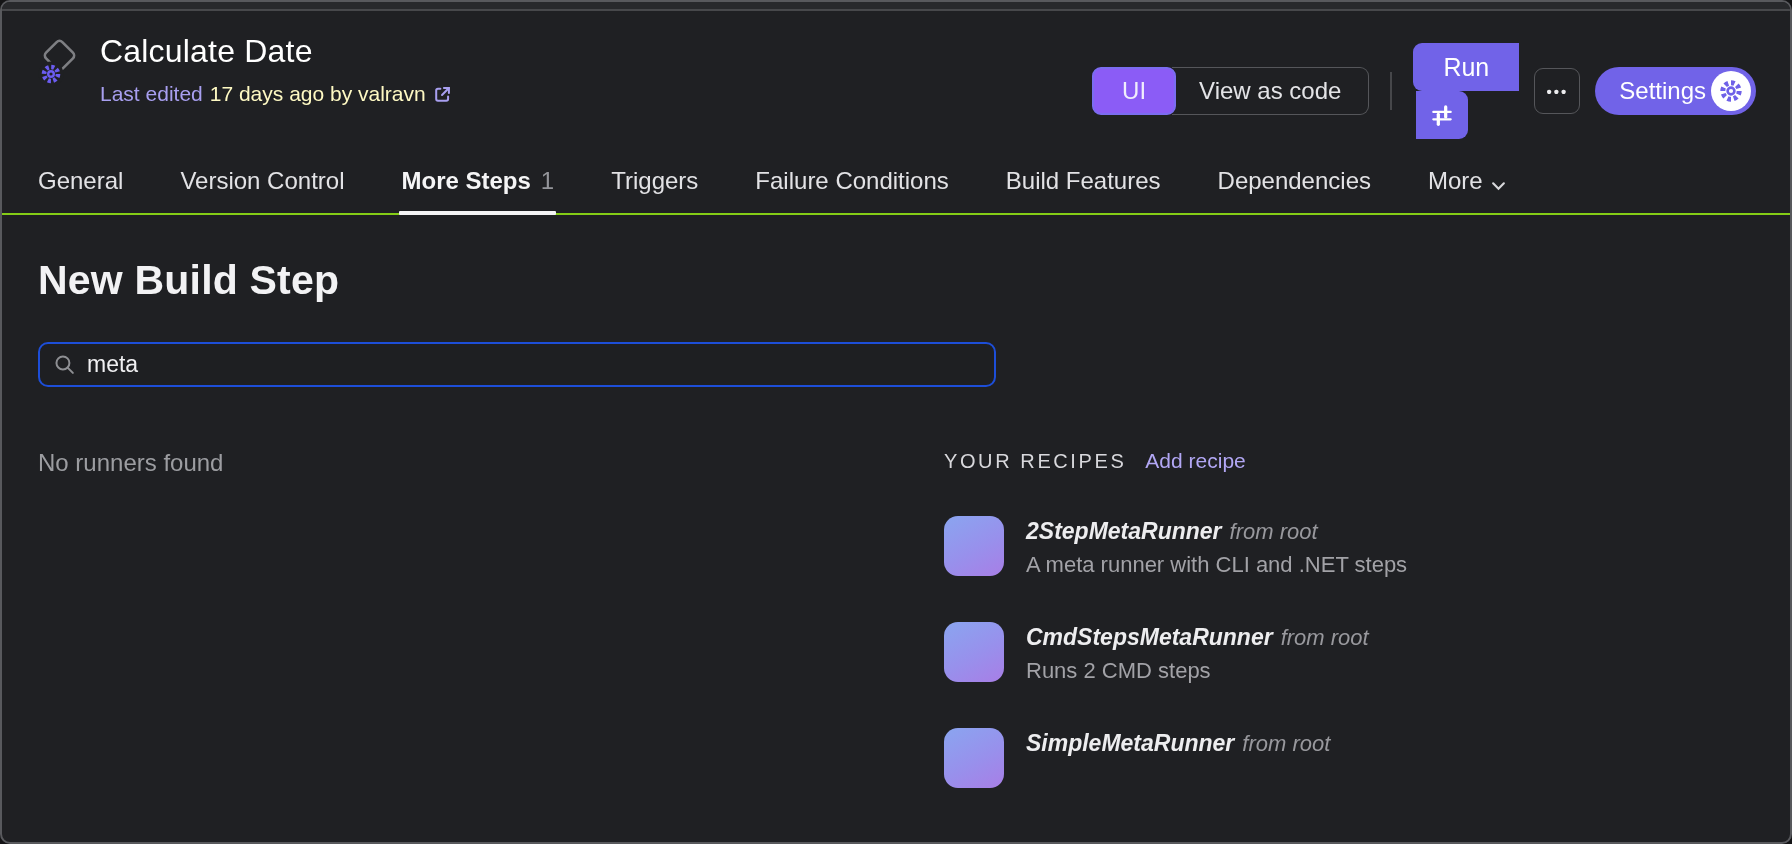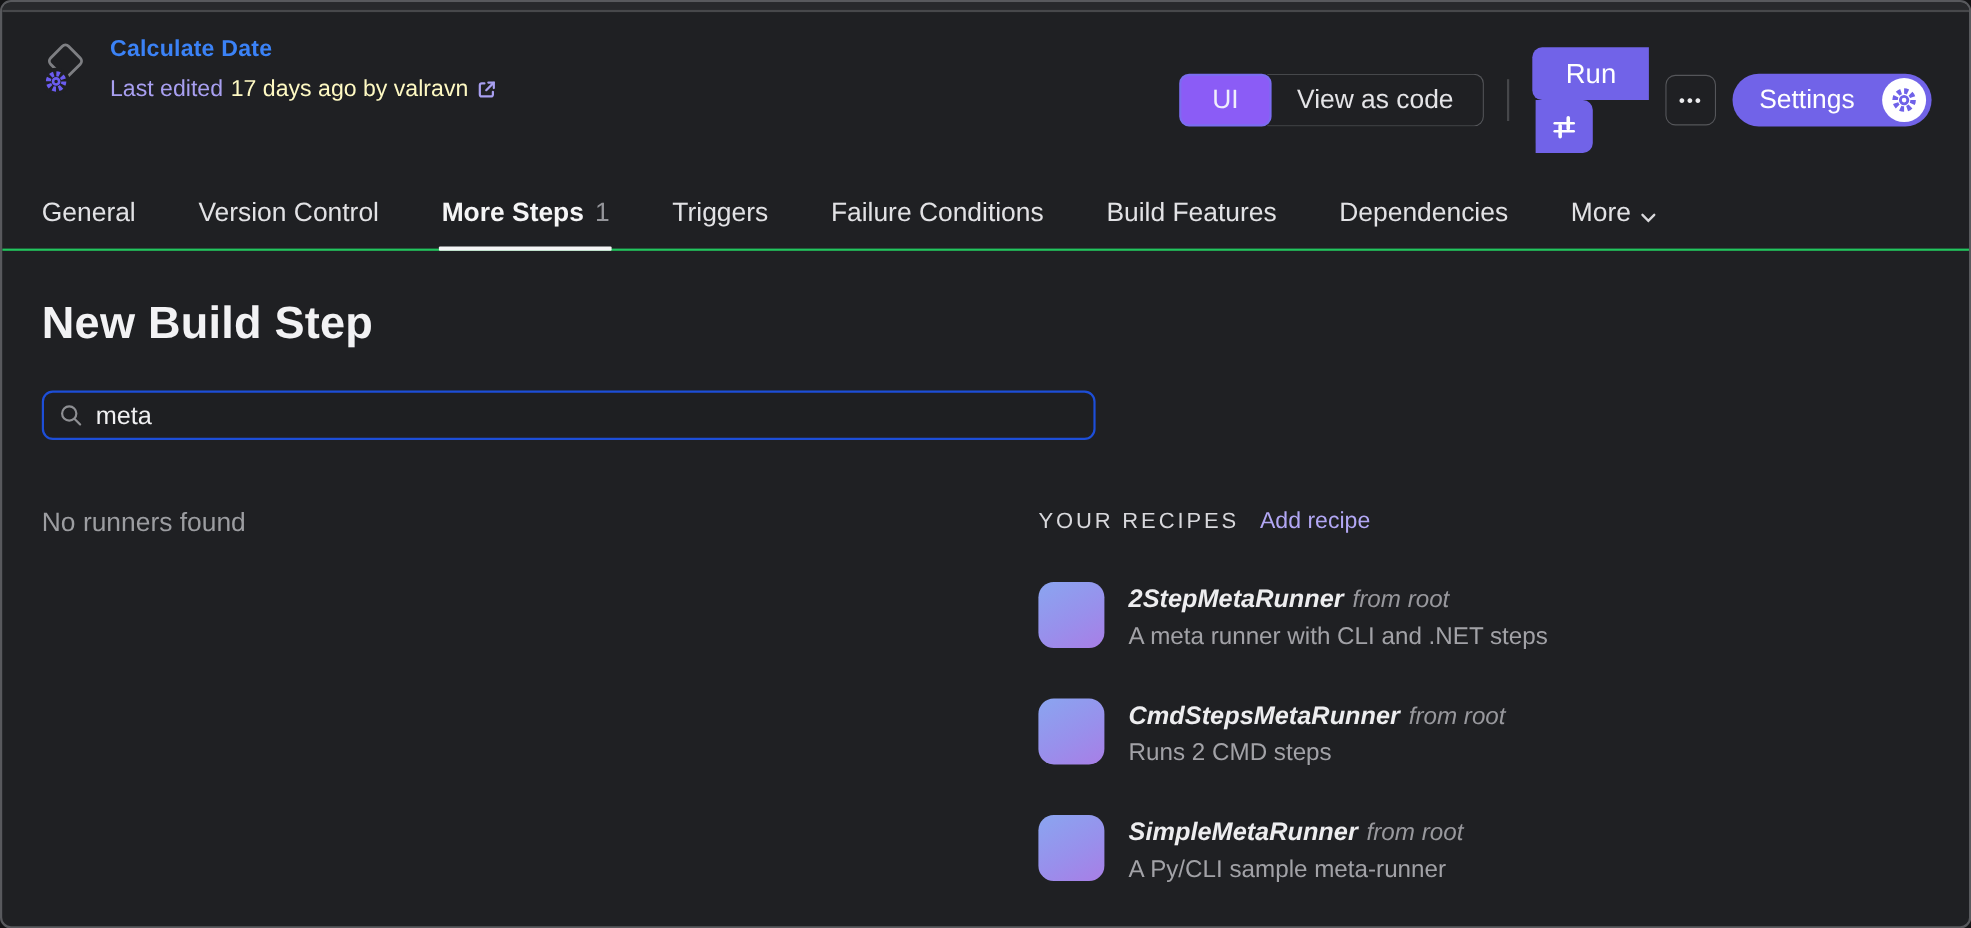--- a/index.html
+++ b/index.html
@@ -18,21 +18,21 @@
     height: 9px; background: #28292c; border-bottom: 2px solid #47484b;
   }
 
   
   .header {
     display: flex; justify-content: space-between; align-items: flex-start;
     padding: 22px 34px 0 36px;
   }
   .header-left { display: flex; gap: 20px; }
   .config-icon { width: 42px; height: 50px; position: relative; flex: none; margin-top: 6px; }
-  .page-title { font-size: 21px; font-weight: 700; color: #3b82f6; letter-spacing: .2px; }
+  .page-title { font-size: 32px; font-weight: 400; color: #ffffff; letter-spacing: .2px; }
   .subtitle { margin-top: 12px; font-size: 21px; display: flex; align-items: center; gap: 7px; }
   .subtitle .edited { color: #a89ff0; }
   .subtitle .detail { color: #fef9c3; }
 
   .header-right { display: flex; align-items: center; gap: 15px; margin-top: 10px; }
 
   .segmented { display: flex; height: 48px; }
   .seg-ui {
     min-width: 84px; padding: 0 24px; display: flex; align-items: center; justify-content: center;
     background: #8b5cf6; border: 2px solid #7b6cf0; border-radius: 9px;
@@ -56,32 +56,32 @@
     border-radius: 0 9px 9px 0; display: flex; align-items: center; justify-content: center;
     cursor: pointer;
   }
   .ellipsis-btn {
     width: 46px; height: 46px; border: 1px solid #55565a; border-radius: 9px;
     display: flex; align-items: center; justify-content: center;
     color: #ececee; font-size: 15px; letter-spacing: 2px; font-weight: 700; cursor: pointer;
   }
   .settings-btn {
     height: 48px; border-radius: 24px; background: #7163e8; color: #fff;
-    display: flex; align-items: center; gap: 25px; padding: 0 5px 0 24px;
+    display: flex; align-items: center; gap: 5px; padding: 0 5px 0 24px;
     font-size: 24px; cursor: pointer;
   }
   .settings-circle {
     width: 40px; height: 40px; border-radius: 50%; background: #fff;
     display: flex; align-items: center; justify-content: center;
   }
 
   
   .tabbar {
-    display: flex; gap: 57px; padding: 0 36px; margin-top: 39px;
-    border-bottom: 2px solid #22c55e; font-size: 24px;
+    display: flex; gap: 57px; padding: 0 36px; margin-top: 26px;
+    border-bottom: 2px solid #84cc16; font-size: 24px;
   }
   .tab { padding-bottom: 16px; color: #e2e2e5; cursor: pointer; display: flex; align-items: center; gap: 10px; position: relative; }
   .tab.active { font-weight: 700; color: #f5f5f6; }
   .tab.active::after {
     content: ""; position: absolute; left: -2px; right: -2px; bottom: -2px;
     height: 4px; background: #f4f4f5; border-radius: 1px;
   }
   .tab .count { color: #94959a; font-weight: 400; }
   .tab .chev { margin-left: -2px; margin-top: 4px; }
 
@@ -258,20 +258,19 @@
               <div class="recipe-thumb"></div>
               <div class="recipe-text">
                 <div class="recipe-title-line"><span class="recipe-name">CmdStepsMetaRunner</span><span class="recipe-origin">from root</span></div>
                 <div class="recipe-desc">Runs 2 CMD steps</div>
               </div>
             </div>
             <div class="recipe-item">
               <div class="recipe-thumb"></div>
               <div class="recipe-text">
                 <div class="recipe-title-line"><span class="recipe-name">SimpleMetaRunner</span><span class="recipe-origin">from root</span></div>
-                <div class="recipe-desc">A Py/CLI sample meta-runner</div>
               </div>
             </div>
           </div>
       </div>
     </div>
   </main>
 </div>
 
 </body></html>

